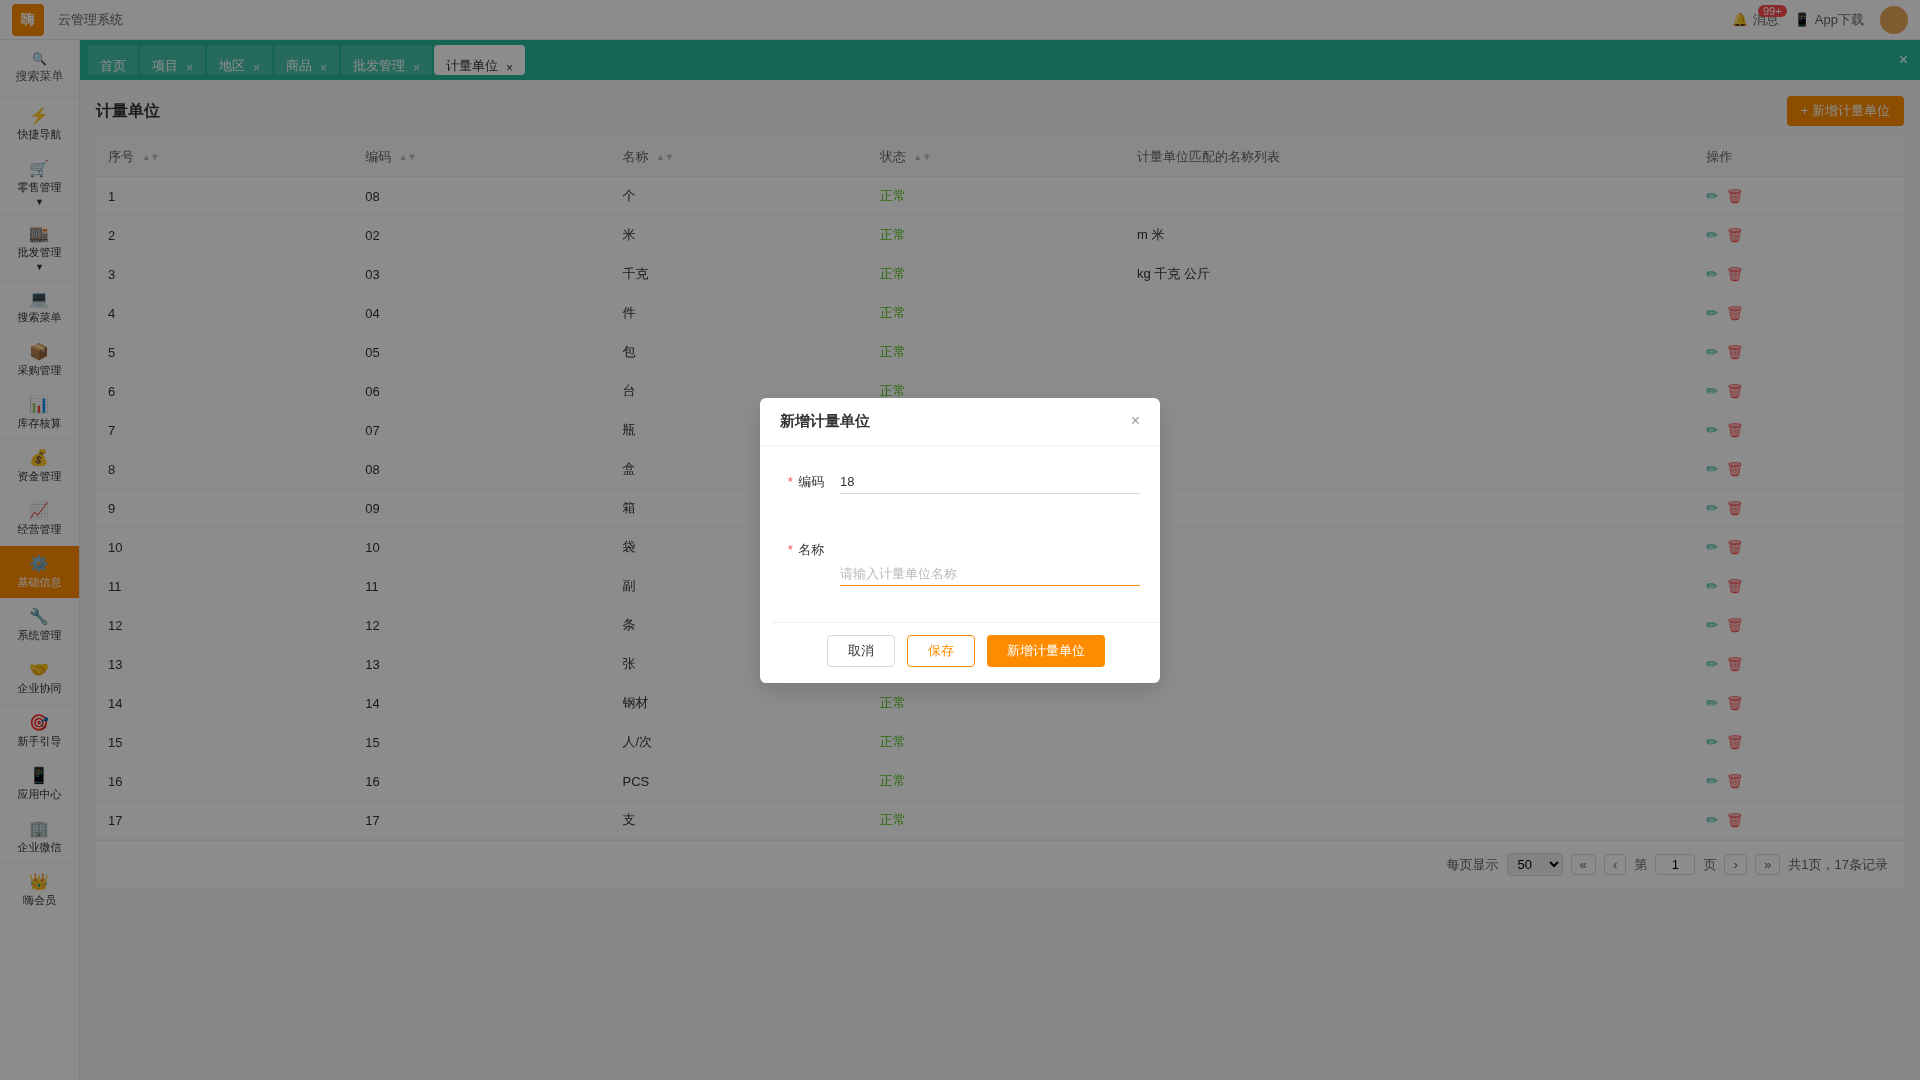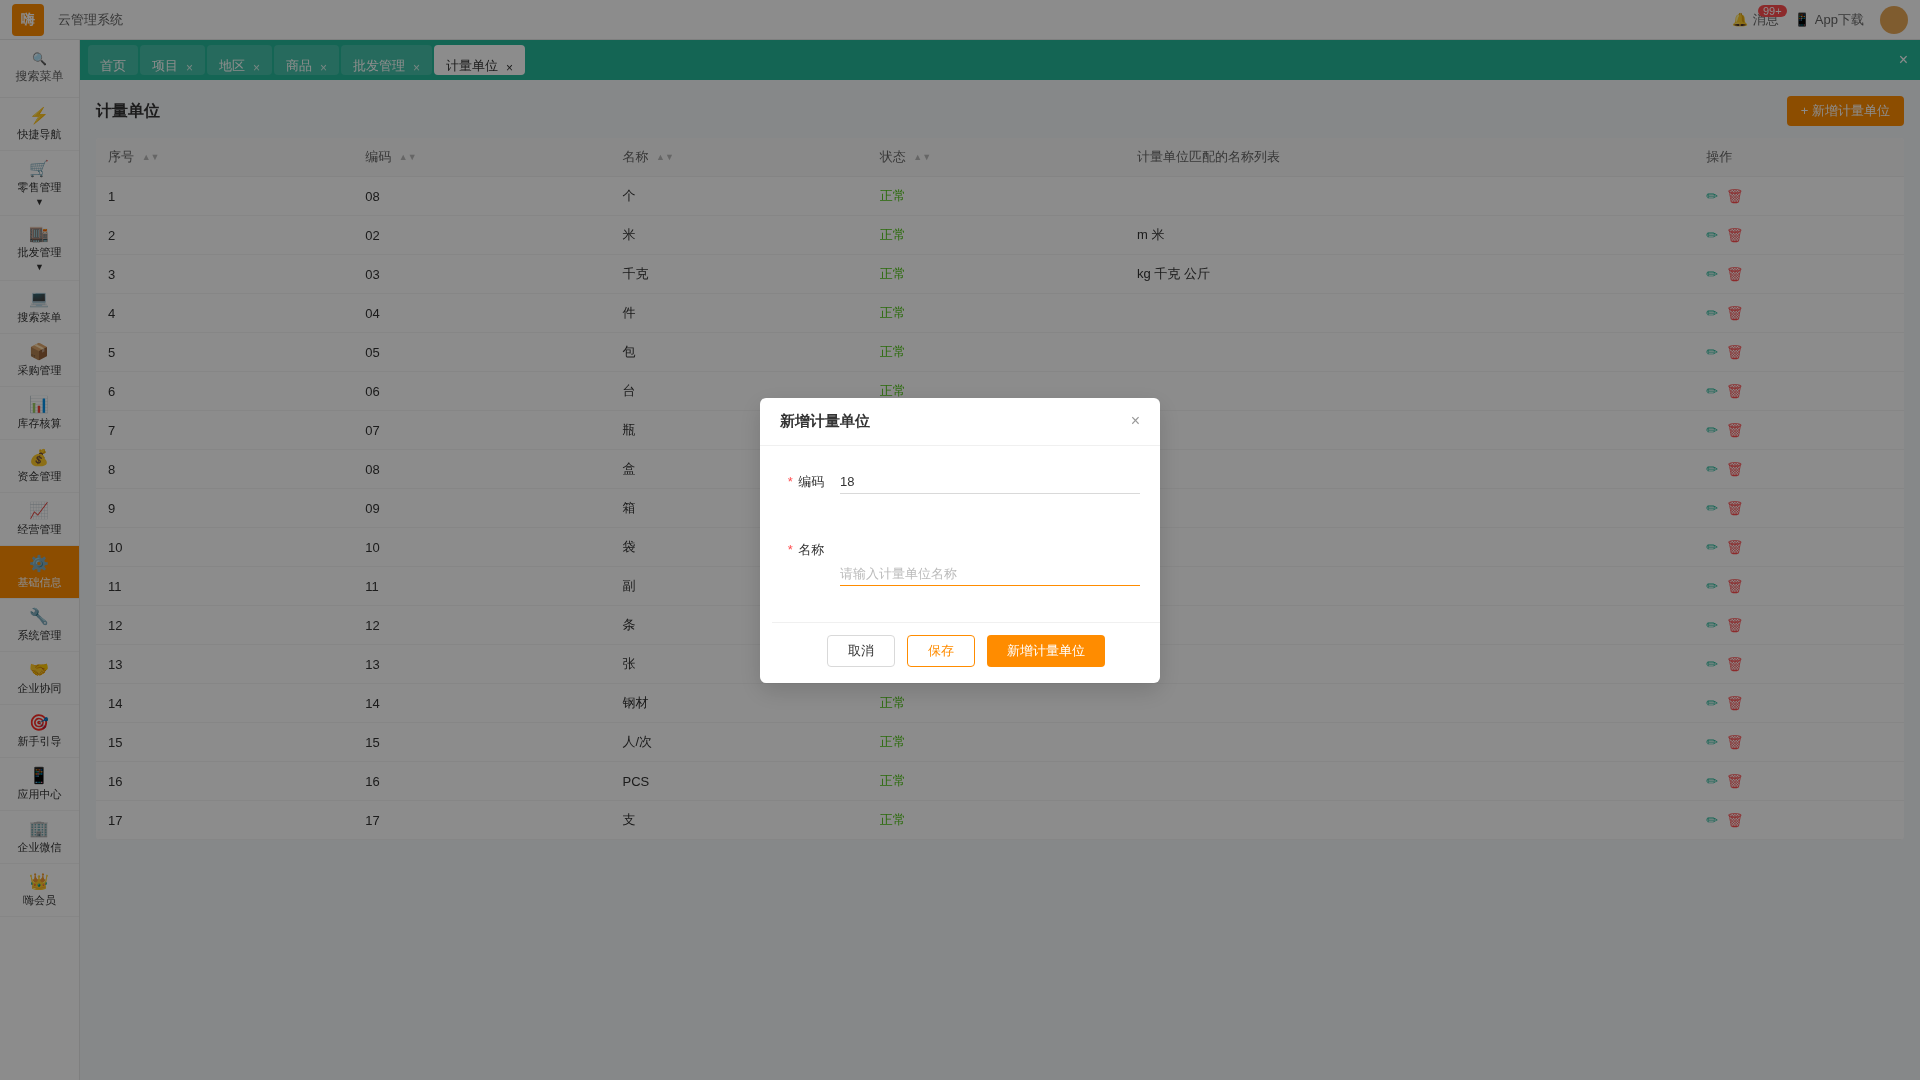--- a/index.html
+++ b/index.html
@@ -450,20 +450,35 @@
         <div class="action-btns">
           <span class="edit-icon">✏</span>
           <span class="delete-icon">🗑</span>
         </div>
       </td>
     </tr>
               </tbody>
           </table>
         </div>
 
+        <div class="pagination-bar">
+          <span>每页显示</span>
+          <select class="page-size-select">
+            <option>50</option>
+            <option>100</option>
+          </select>
+          <button class="page-nav-btn">«</button>
+          <button class="page-nav-btn">‹</button>
+          <span>第</span>
+          <input class="page-input" value="1" style="">
+          <span>页</span>
+          <button class="page-nav-btn">›</button>
+          <button class="page-nav-btn">»</button>
+          <span>共1页，17条记录</span>
+        </div>
       </div>
     </div>
   </div>
 </div>
 
 <div class="overlay">
   <div class="modal">
     <div class="modal-header">
       <span class="modal-title">新增计量单位</span>
       <button class="modal-close">×</button>

